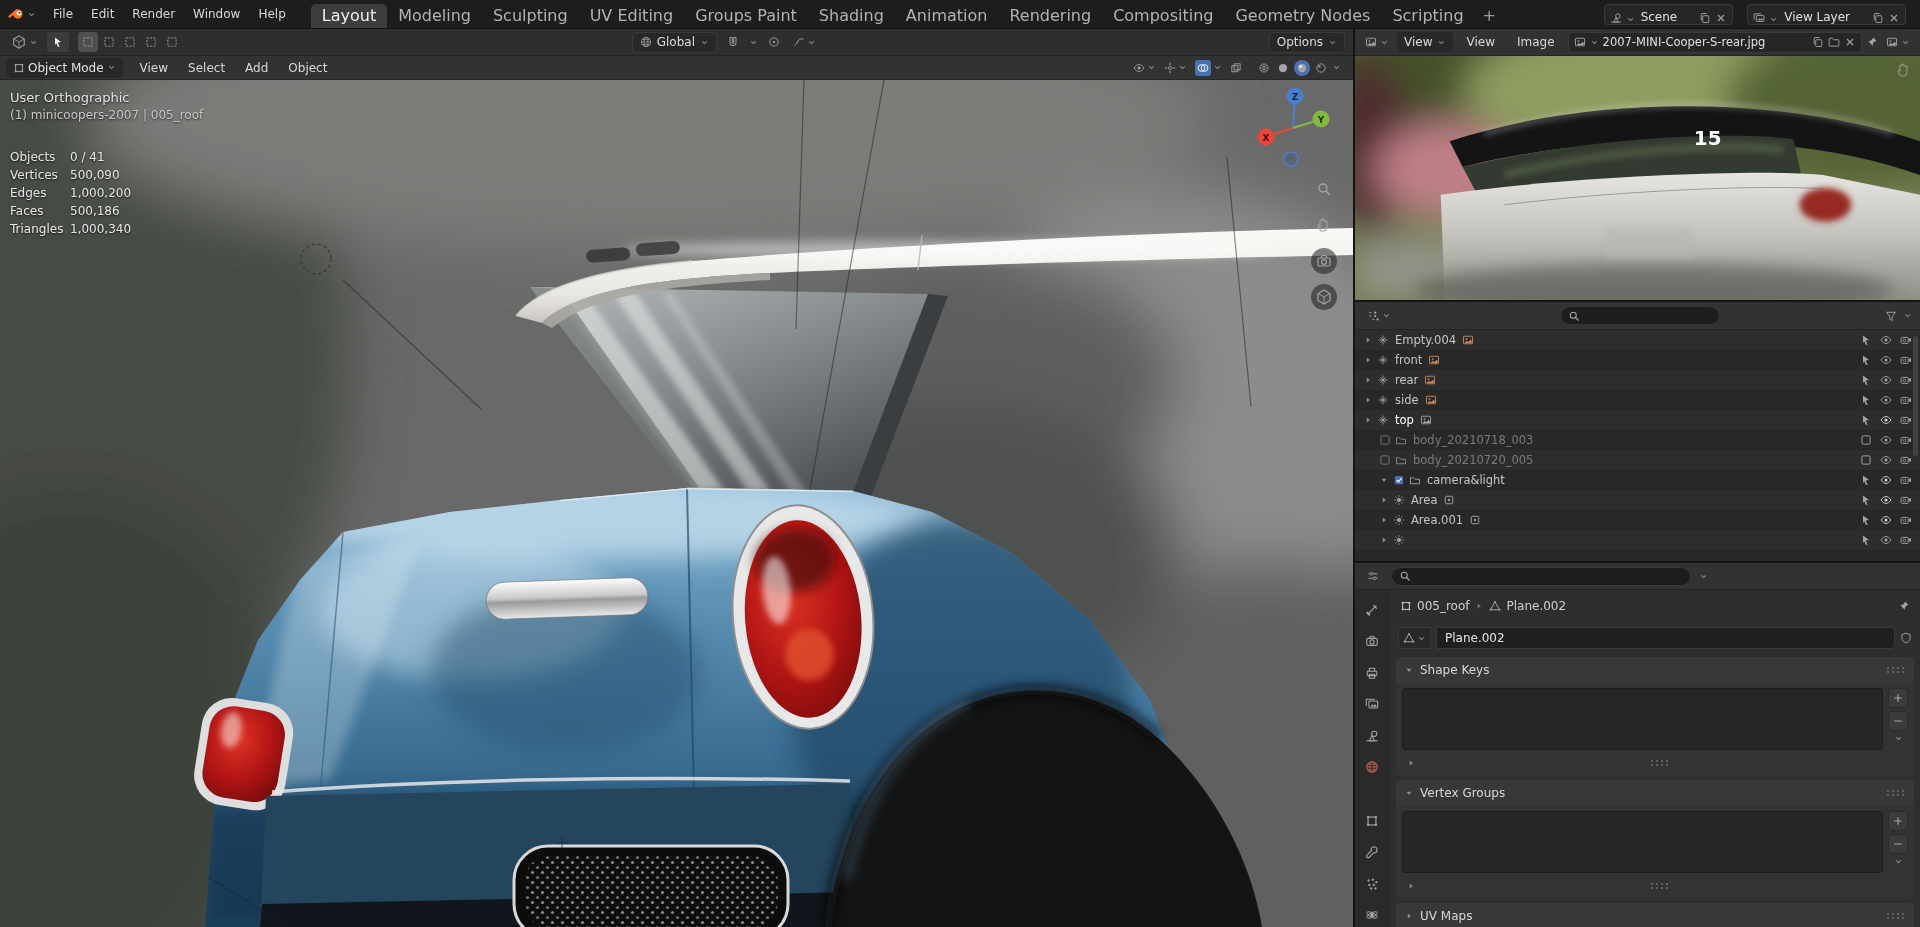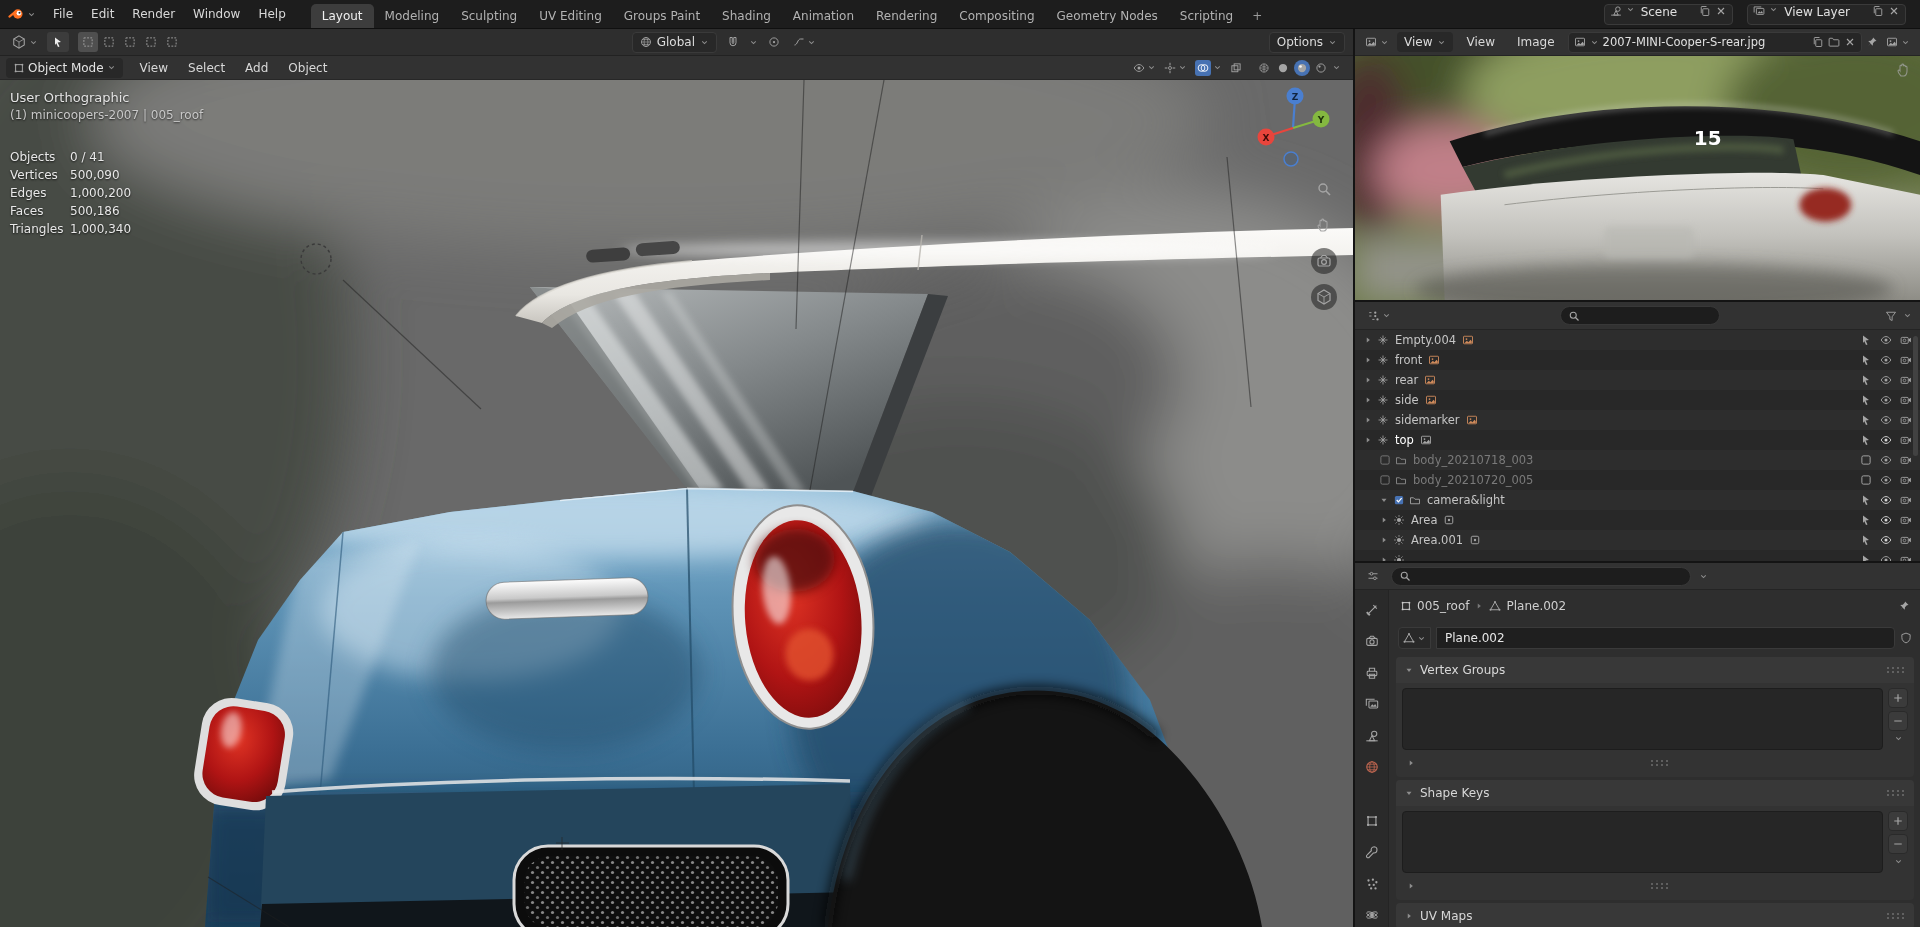--- a/index.html
+++ b/index.html
@@ -11,25 +11,25 @@
 svg.ic.s12{width:12px;height:12px}
 svg.ic.s16{width:16px;height:16px}
 svg.chev{width:9px;height:9px;color:#8d8d8d;flex:none}
 .sp{flex:1}
 
 .topbar{position:absolute;left:0;top:0;width:1920px;height:29px;background:#1d1d1d;
   display:flex;align-items:center;border-bottom:1px solid #101010;z-index:40}
 .tb-logo{display:flex;align-items:center;gap:3px;padding:0 8px;height:100%}
 .menu-item{padding:0 9px;height:100%;display:flex;align-items:center;color:#d8d8d8;font-size:12px;cursor:default}
 .ws-tabs{display:flex;margin-left:16px;align-items:flex-end;height:100%}
-.ws-tab{padding:4px 11px;font-size:12px;color:#b2b2b2;border-radius:5px 5px 0 0;line-height:16px}
+.ws-tab{padding:4px 11px;font-size:16px;color:#b2b2b2;border-radius:5px 5px 0 0;line-height:16px}
 .ws-tab.active{background:#3d3d3d;color:#f0f0f0}
 .ws-tab.add{color:#9a9a9a;padding:4px 8px}
 .topbar-right{margin-left:auto;display:flex;gap:14px;padding-right:14px}
-.db-widget{display:flex;align-items:flex-start;background:#262626;border:1px solid #3a3a3a;
+.db-widget{display:flex;align-items:flex-end;background:#262626;border:1px solid #3a3a3a;
   border-radius:4px;height:21px;padding:0 5px;gap:4px;font-size:12px;color:#e0e0e0}
 .db-widget .lbl{padding:0 18px 0 2px}
 
 .left-pane{position:absolute;left:0;top:29px;width:1353px;height:898px}
 .tool-settings{height:27px;background:#2e2e2e;border-bottom:1px solid #222;
   display:flex;align-items:center;padding:0 8px;gap:5px}
 .ed-type{display:flex;align-items:center;gap:3px;padding:2px 4px;border-radius:3px}
 .tsbtn{height:20px;min-width:22px;border-radius:3px;display:flex;align-items:center;
   justify-content:center;color:#c0c0c0;gap:2px;padding:0 3px}
 .tsbtn.pressed{background:#3c3c3c}
@@ -973,43 +973,20 @@
               </svg>
             </span>
         </div>
         <div class="olr ind3">
           <svg class="ic s10 chev" style="width:10px;height:10px">
               <use href="#i-tri-r"></use>
             </svg>
           <svg class="ic s12 org">
               <use href="#i-empty"></use>
             </svg>
-          <span class="name">sidemarker</span>
-          <svg class="ic s12" style="color:#cf8a5b">
-              <use href="#i-image"></use>
-            </svg>
-          <span class="rt">
-              <svg class="ic s12">
-                <use href="#i-cursor"></use>
-              </svg>
-              <svg class="ic s12">
-                <use href="#i-eye"></use>
-              </svg>
-              <svg class="ic s12">
-                <use href="#i-cam"></use>
-              </svg>
-            </span>
-        </div>
-        <div class="olr ind3">
-          <svg class="ic s10 chev" style="width:10px;height:10px">
-              <use href="#i-tri-r"></use>
-            </svg>
-          <svg class="ic s12 org">
-              <use href="#i-empty"></use>
-            </svg>
           <span class="name hot">top</span>
           <svg class="ic s12 red">
               <use href="#i-image"></use>
             </svg>
           <span class="rt">
               <svg class="ic s12">
                 <use href="#i-cursor"></use>
               </svg>
               <svg class="ic s12" style="color:#d8d8d8">
                 <use href="#i-eye"></use>
@@ -1253,21 +1230,21 @@
             <svg class="ic s12">
                 <use href="#i-shield"></use>
               </svg>
           </div>
 
           <div class="panel">
             <div class="panel-h">
               <svg class="ic s10 chev" style="width:10px;height:10px">
                   <use href="#i-tri-d"></use>
                 </svg>
-              <span>Vertex Groups</span>
+              <span>Shape Keys</span>
               <span class="grip">
                   <svg style="width:20px;height:8px">
                     <use href="#i-dots4"></use>
                   </svg>
                 </span>
             </div>
             <div class="panel-b">
               <div class="listwrap">
                 <div class="uilist"></div>
                 <div class="listops">
@@ -1297,21 +1274,21 @@
                 <span class="sp"></span>
               </div>
             </div>
           </div>
 
           <div class="panel">
             <div class="panel-h">
               <svg class="ic s10 chev" style="width:10px;height:10px">
                   <use href="#i-tri-d"></use>
                 </svg>
-              <span>Shape Keys</span>
+              <span>Vertex Groups</span>
               <span class="grip">
                   <svg style="width:20px;height:8px">
                     <use href="#i-dots4"></use>
                   </svg>
                 </span>
             </div>
             <div class="panel-b">
               <div class="listwrap">
                 <div class="uilist"></div>
                 <div class="listops">

